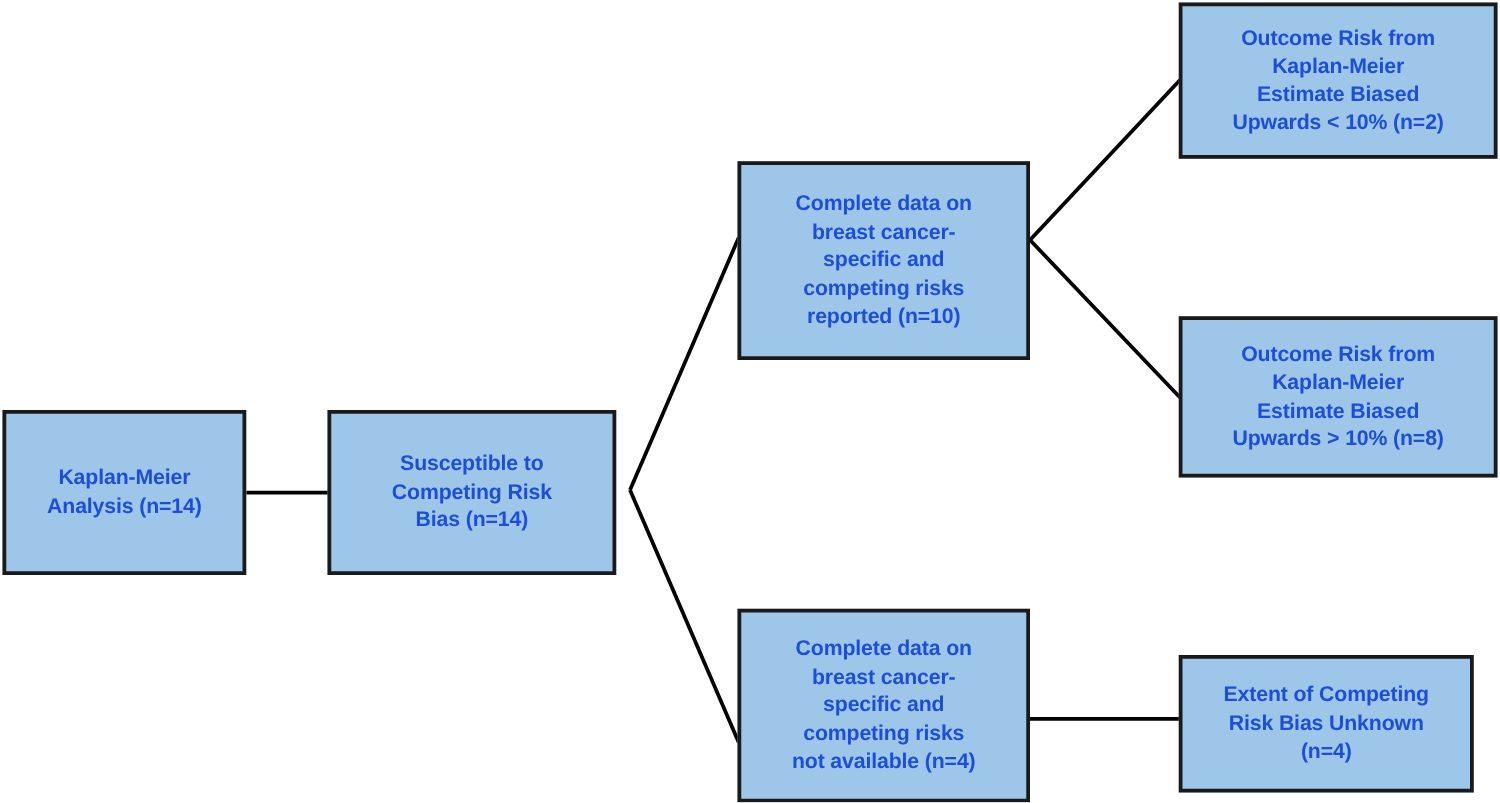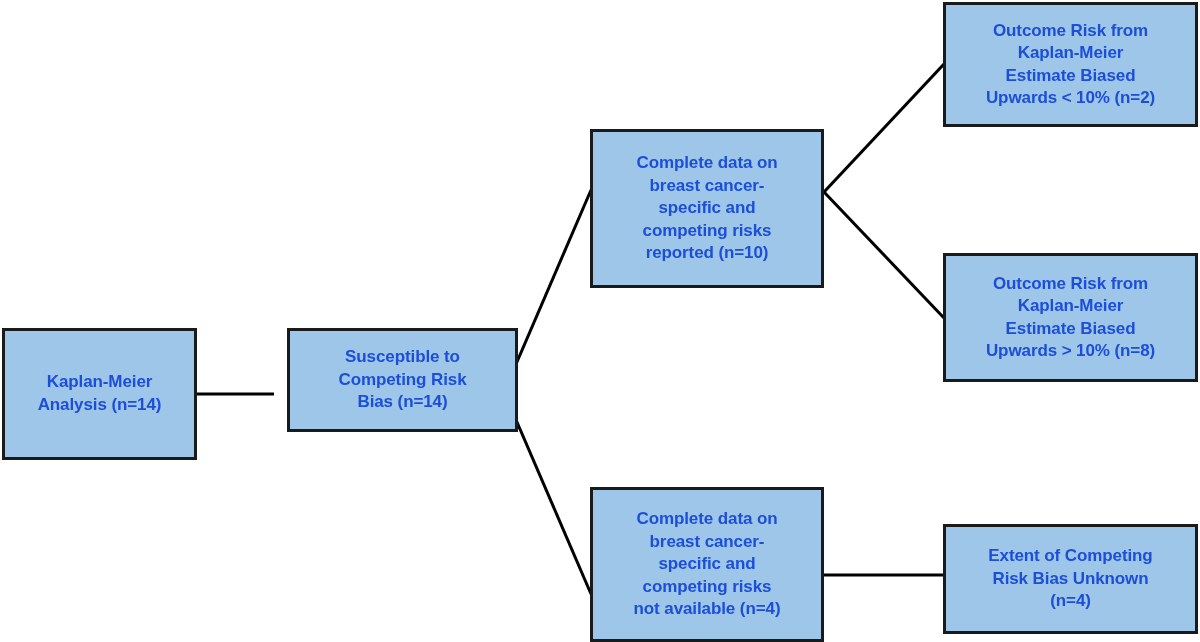--- a/index.html
+++ b/index.html
@@ -39,26 +39,26 @@
     letter-spacing: -0.1px;
     padding: 2px 6px;
   }
   .node-label {
     display: block;
     width: 100%;
     white-space: pre-line;
   }
   
   #node-kaplan-meier-analysis { left: 2px;   top: 328px; width: 195px; height: 132px; }
-  #node-susceptible          { left: 287px; top: 328px; width: 231px; height: 104px; }
+  #node-susceptible          { left: 262px; top: 328px; width: 231px; height: 132px; }
   #node-complete-reported    { left: 590px; top: 129px; width: 234px; height: 159px; }
   #node-complete-unavailable { left: 590px; top: 487px; width: 234px; height: 155px; }
   #node-bias-lt10            { left: 943px; top: 2px;   width: 255px; height: 125px; }
   #node-bias-gt10            { left: 943px; top: 253px; width: 255px; height: 129px; }
-  #node-extent-unknown       { left: 943px; top: 524px; width: 255px; height: 110px; }
+  #node-extent-unknown       { left: 943px; top: 524px; width: 236px; height: 110px; }
 
   #node-complete-reported .node-label,
   #node-complete-unavailable .node-label { font-size: 17px; line-height: 1.32; }
   #node-bias-lt10 .node-label,
   #node-bias-gt10 .node-label { font-size: 17px; line-height: 1.3; }
 </style>
 </head>
 <body>
 
 <div id="canvas">

